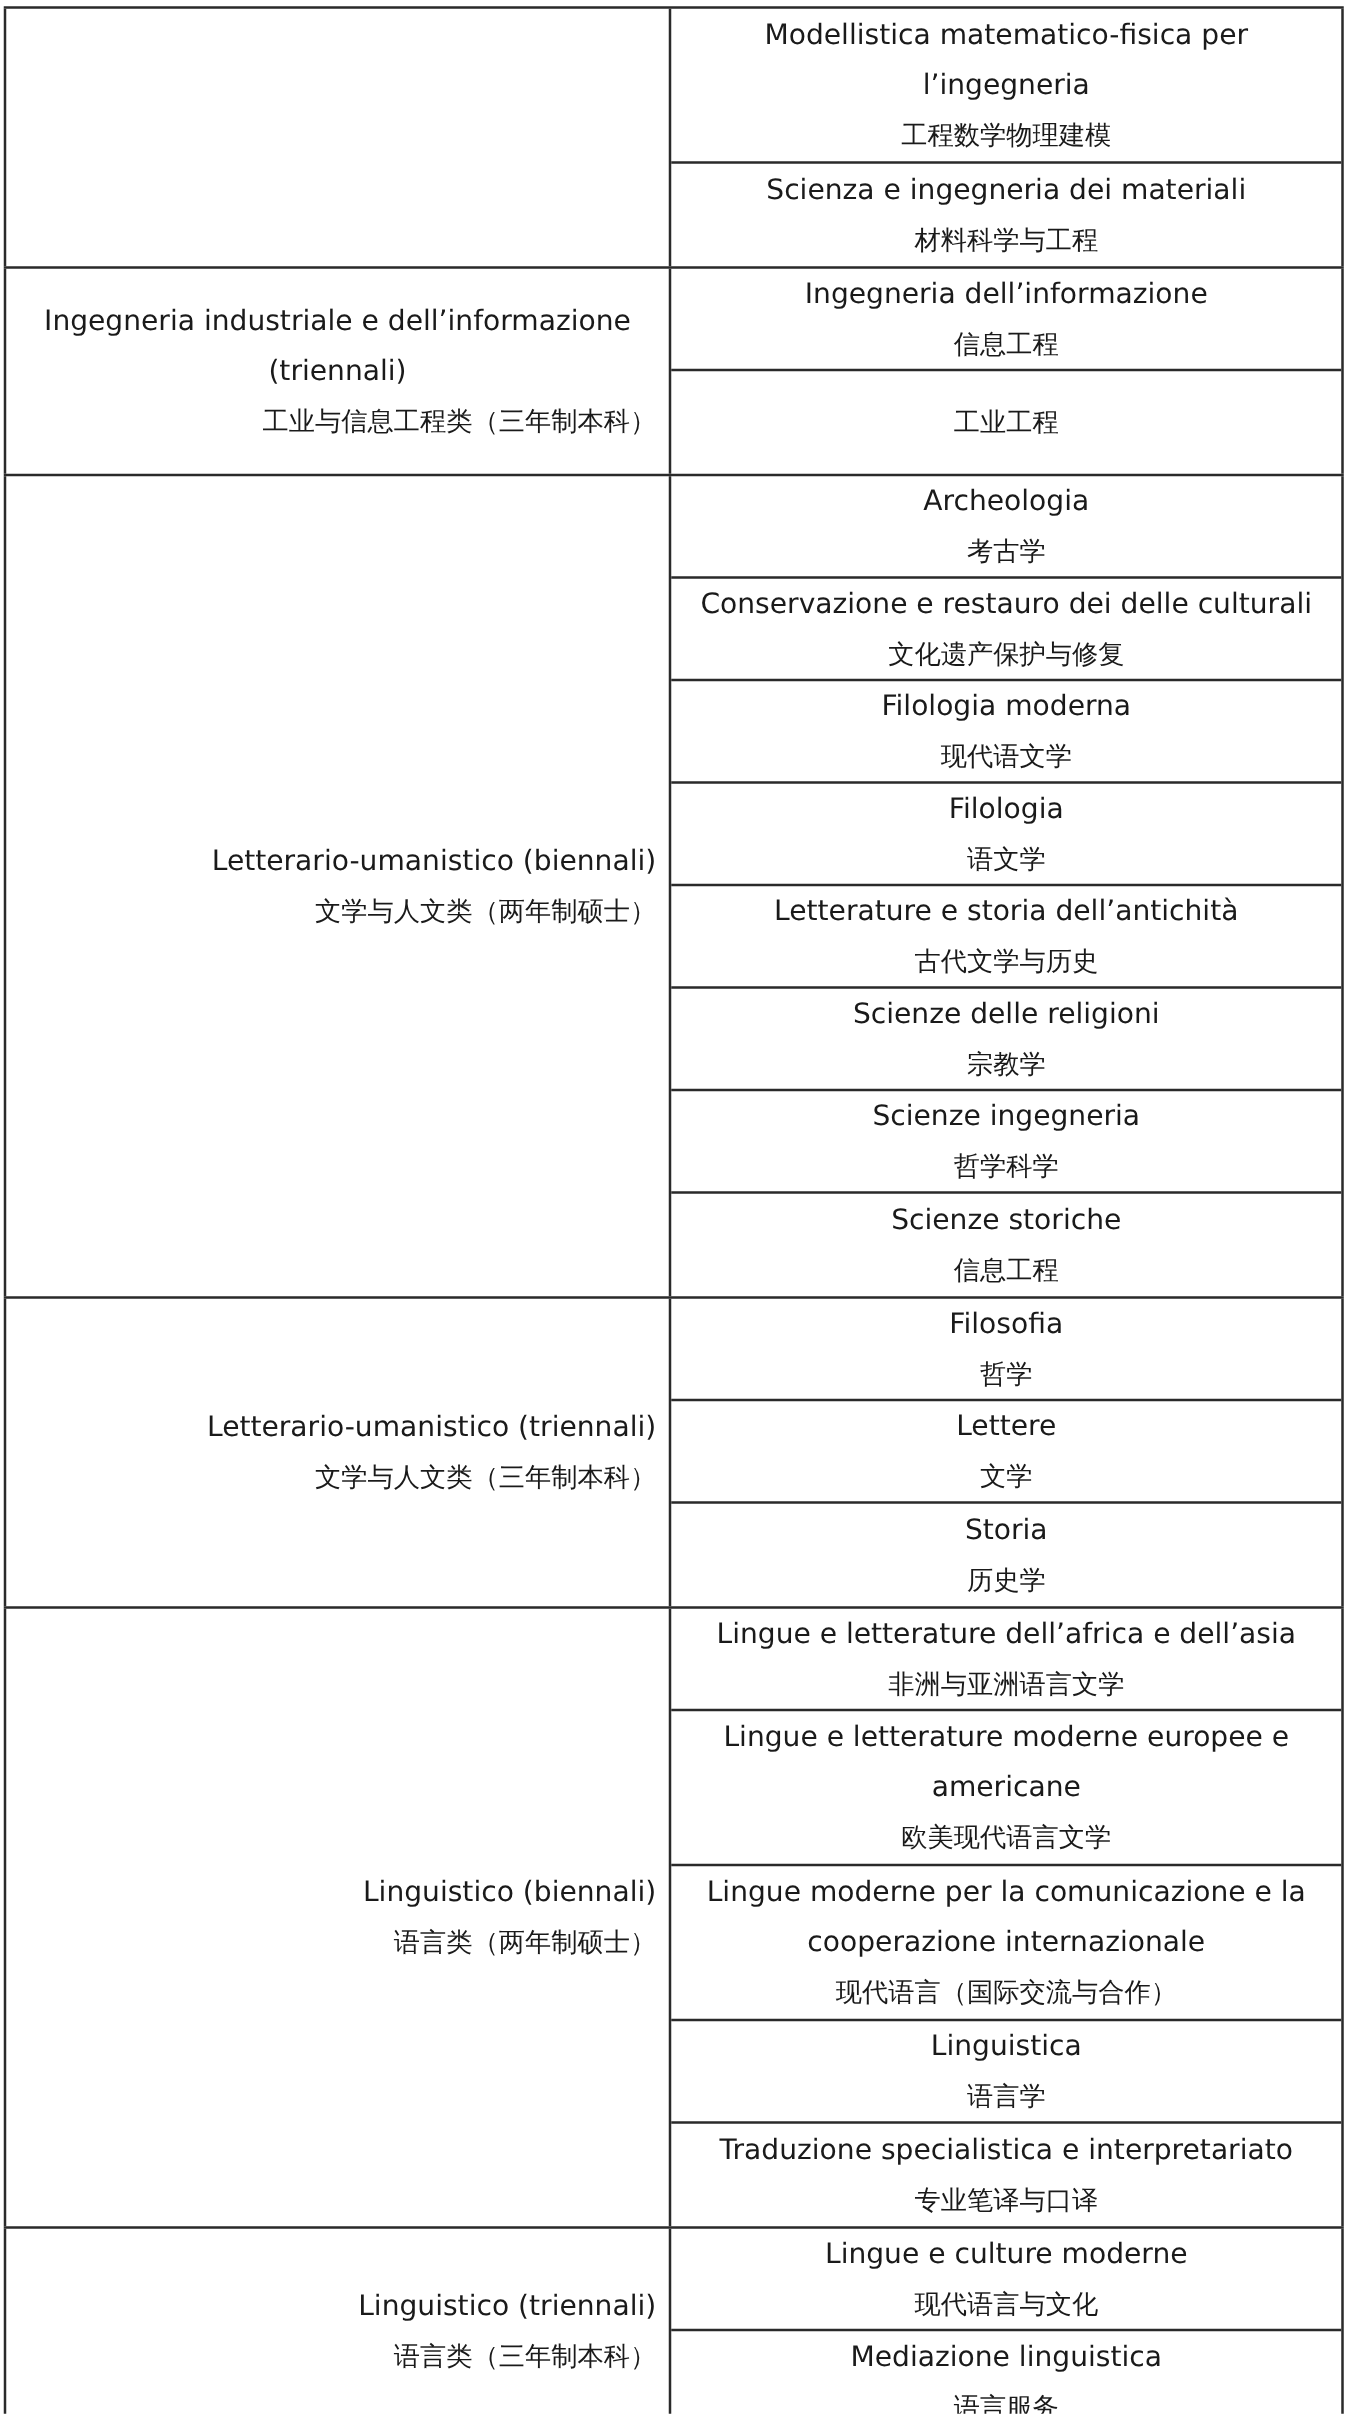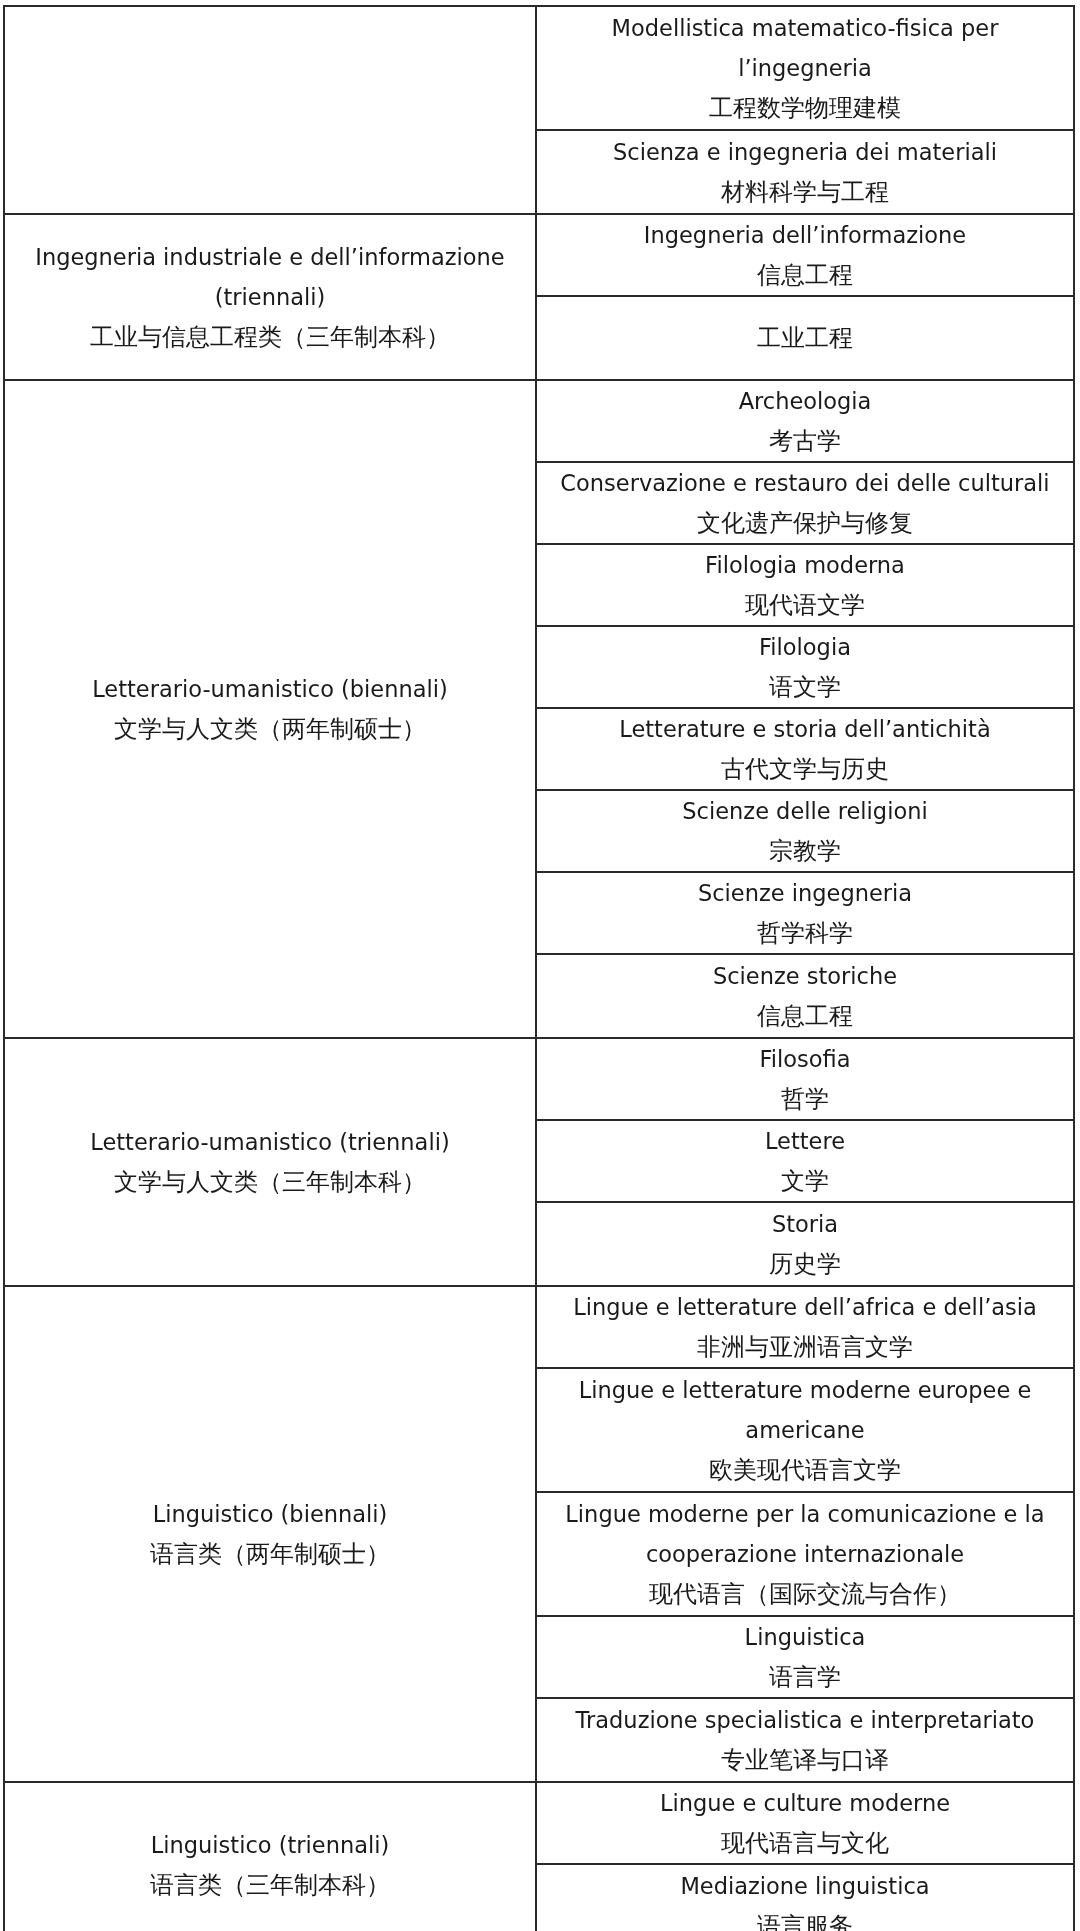--- a/index.html
+++ b/index.html
@@ -2,29 +2,29 @@
 <html><head>
 <meta charset="utf-8">
 <style>
   html, body { margin: 0; padding: 0; background: #ffffff; }
   body { width: 1080px; height: 1931px; overflow: hidden; position: relative;
          font-family: "DejaVu Sans", "Liberation Sans", sans-serif; color: #1a1a1a; }
   #tbl { position: absolute; left: 3px; top: 5px; width: 1072px; }
   .group { display: flex; border-bottom: 2.5px solid #2a2a2a; }
   .group:first-child { border-top: 2.5px solid #2a2a2a; }
   .gcell { width: 534px; border-left: 2.5px solid #2a2a2a; border-right: 2.5px solid #2a2a2a;
-           display: flex; flex-direction: column; justify-content: center; align-items: center;
+           display: flex; flex-direction: column; justify-content: center; align-items: flex-end;
            text-align: center; box-sizing: border-box; padding: 0 10px; }
   .subs { flex: 1; border-right: 2.5px solid #2a2a2a; }
   .sub { height: 82px; box-sizing: border-box; border-bottom: 2px solid #2a2a2a;
          display: flex; flex-direction: column; justify-content: center; align-items: center;
          text-align: center; padding: 0 8px; }
   .sub:last-child { border-bottom: none; }
   .sub.tall { height: 124px; text-align: center; }
-  .line { font-size: 24px; line-height: 40px; letter-spacing: 0px; white-space: normal; }
+  .line { font-size: 21px; line-height: 40px; letter-spacing: 0px; white-space: normal; }
   .it { font-size: 22.5px; }
   .watermark { position: absolute; left: 700px; top: 1970px; font-size: 29px; color: rgba(255,255,255,0.85);
                text-shadow: 0 0 1px #999, 0 0 2px #bbb; letter-spacing: 1px; pointer-events: none; }
 </style>
 </head>
 <body>
 
 <div id="tbl">
     <div class="group">
       <div class="gcell">

